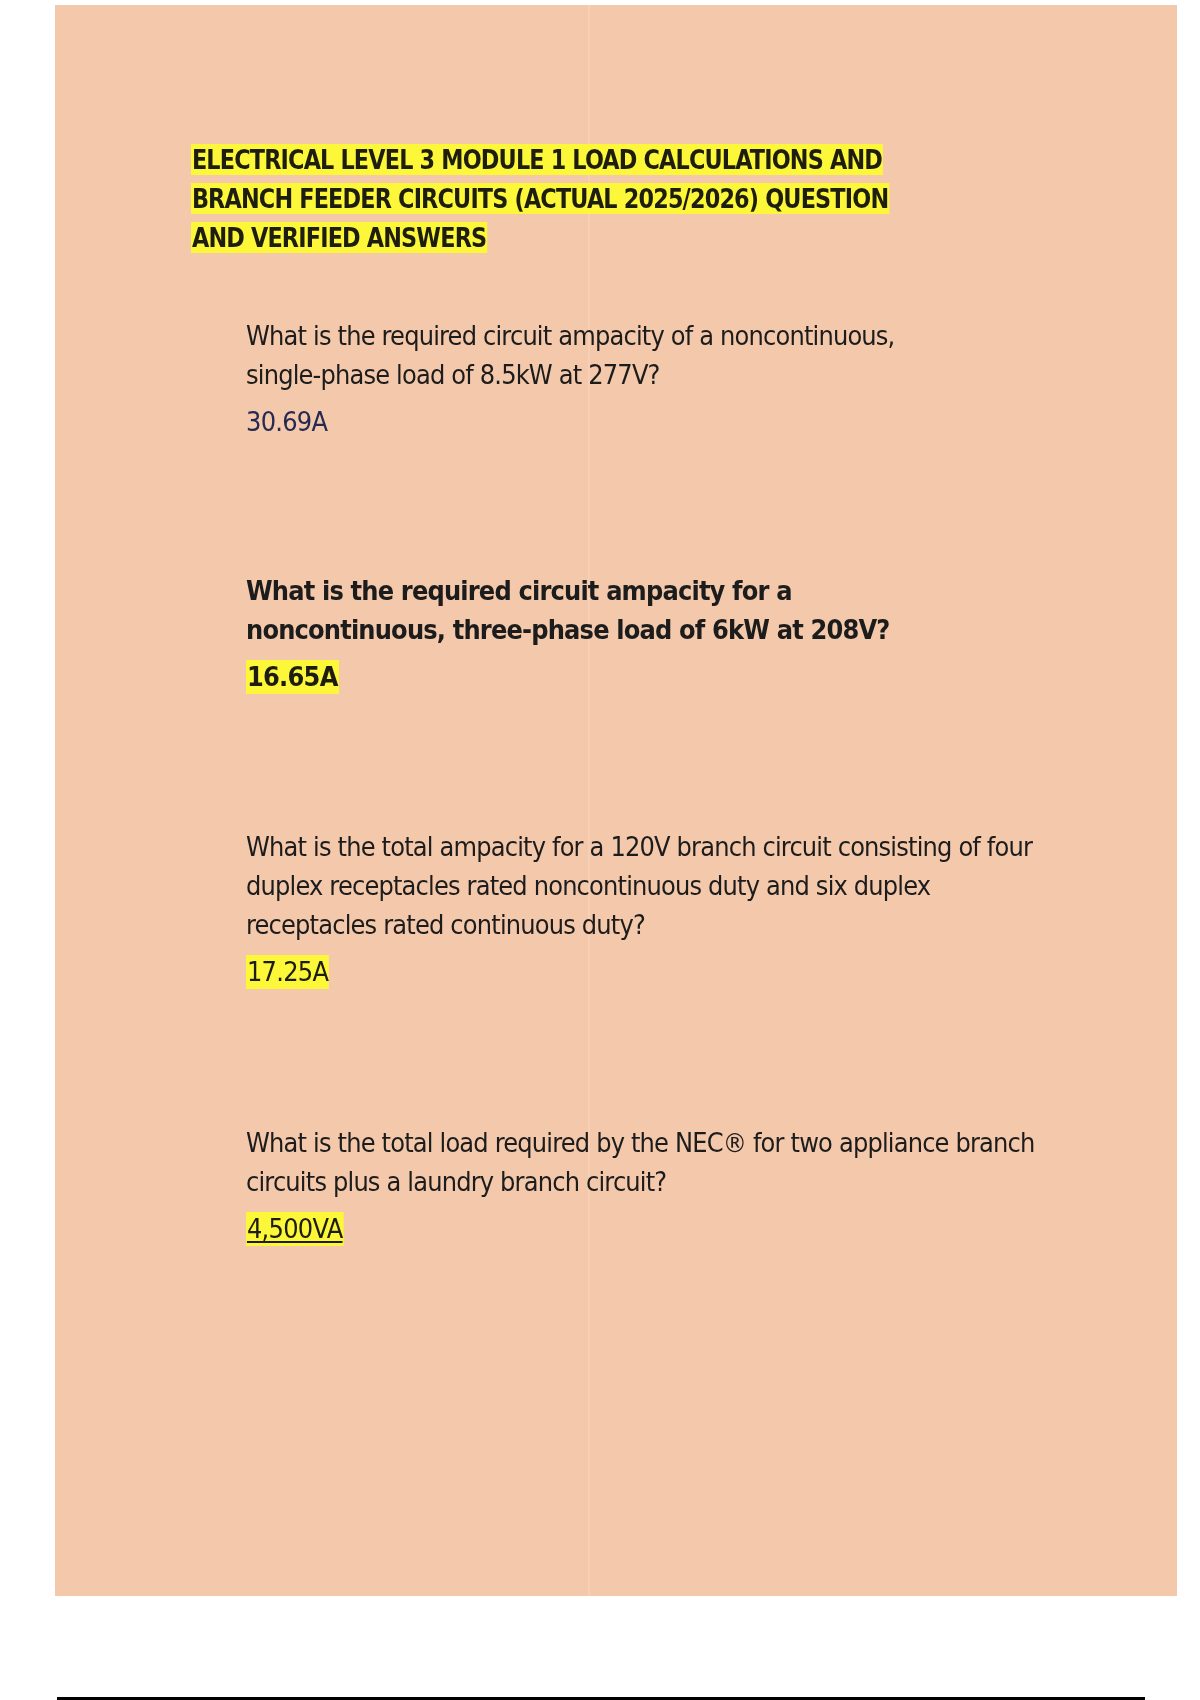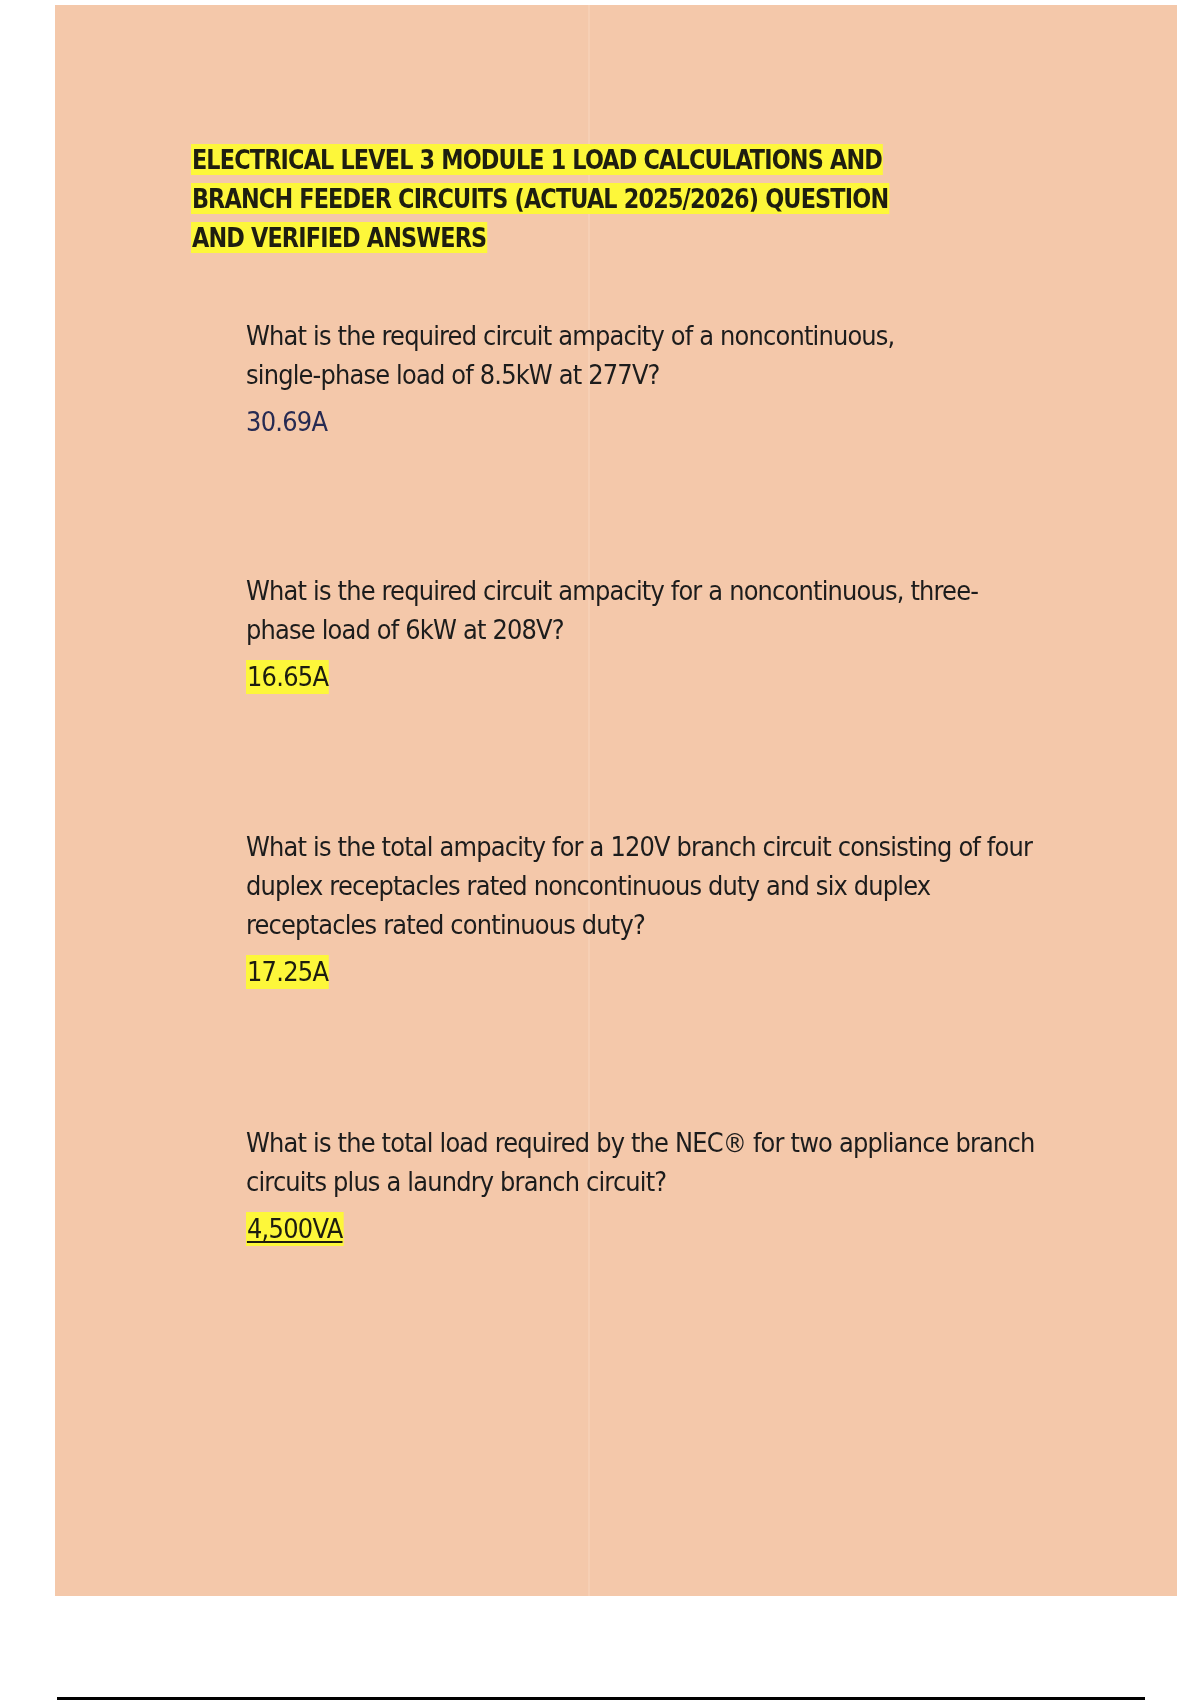--- a/index.html
+++ b/index.html
@@ -113,21 +113,21 @@
     <span class="hl">ELECTRICAL LEVEL 3 MODULE 1 LOAD CALCULATIONS AND</span><br>
     <span class="hl">BRANCH FEEDER CIRCUITS (ACTUAL 2025/2026) QUESTION</span><br>
     <span class="hl">AND VERIFIED ANSWERS</span>
   </h1>
 
   <div class="qa" style="top:177px;">
     <p class="question" style="width:760px;">What is the required circuit ampacity of a noncontinuous, single-phase load of 8.5kW at 277V?</p>
     <span class="answer plain">30.69A</span>
   </div>
 
-  <div class="qa" style="top:432px;">
+  <div class="qa" style="top:432px;font-weight:bold;">
     <p class="question" style="width:790px;">What is the required circuit ampacity for a noncontinuous, three-phase load of 6kW at 208V?</p>
     <span class="answer highlight">16.65A</span>
   </div>
 
   <div class="qa" style="top:688px;">
     <p class="question" style="width:850px;">What is the total ampacity for a 120V branch circuit consisting of four duplex receptacles rated noncontinuous duty and six duplex receptacles rated continuous duty?</p>
     <span class="answer highlight">17.25A</span>
   </div>
 
   <div class="qa" style="top:984px;">

